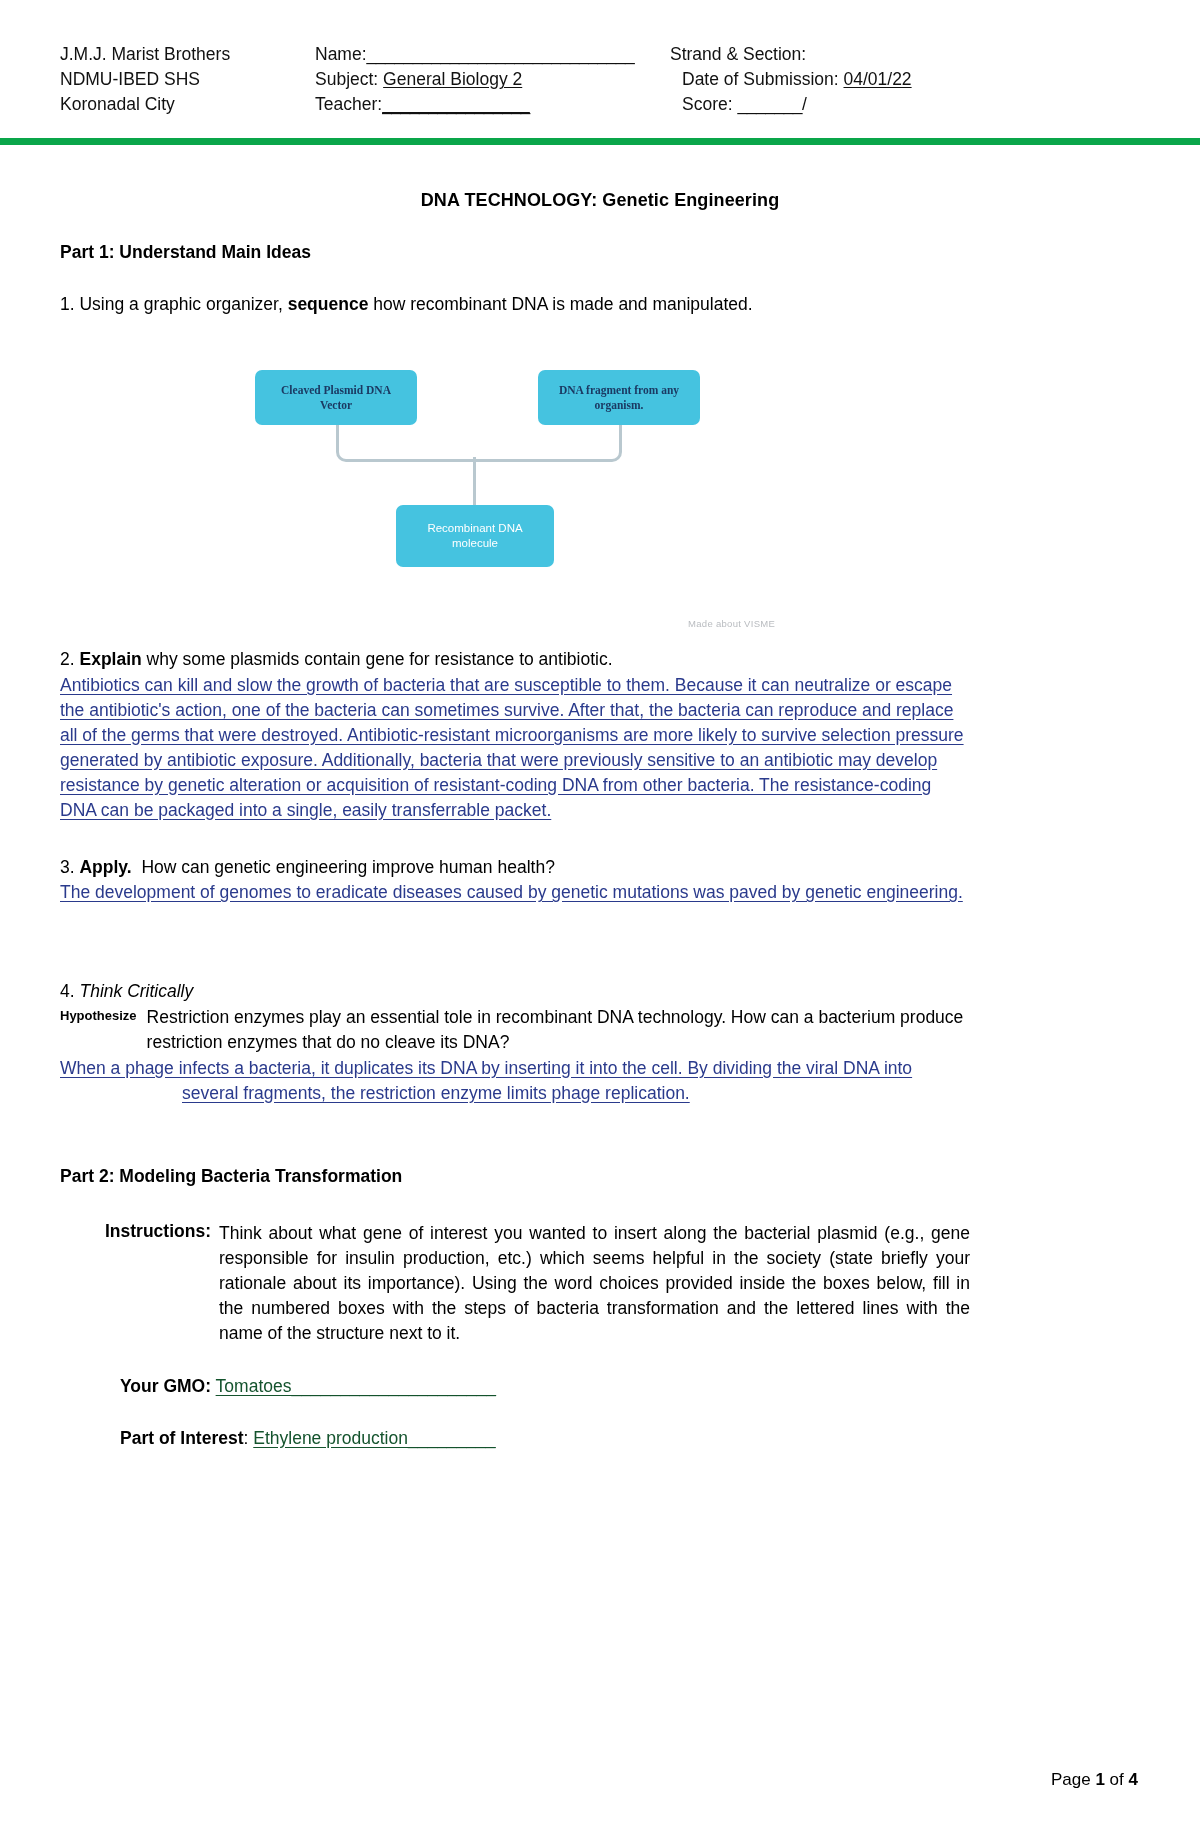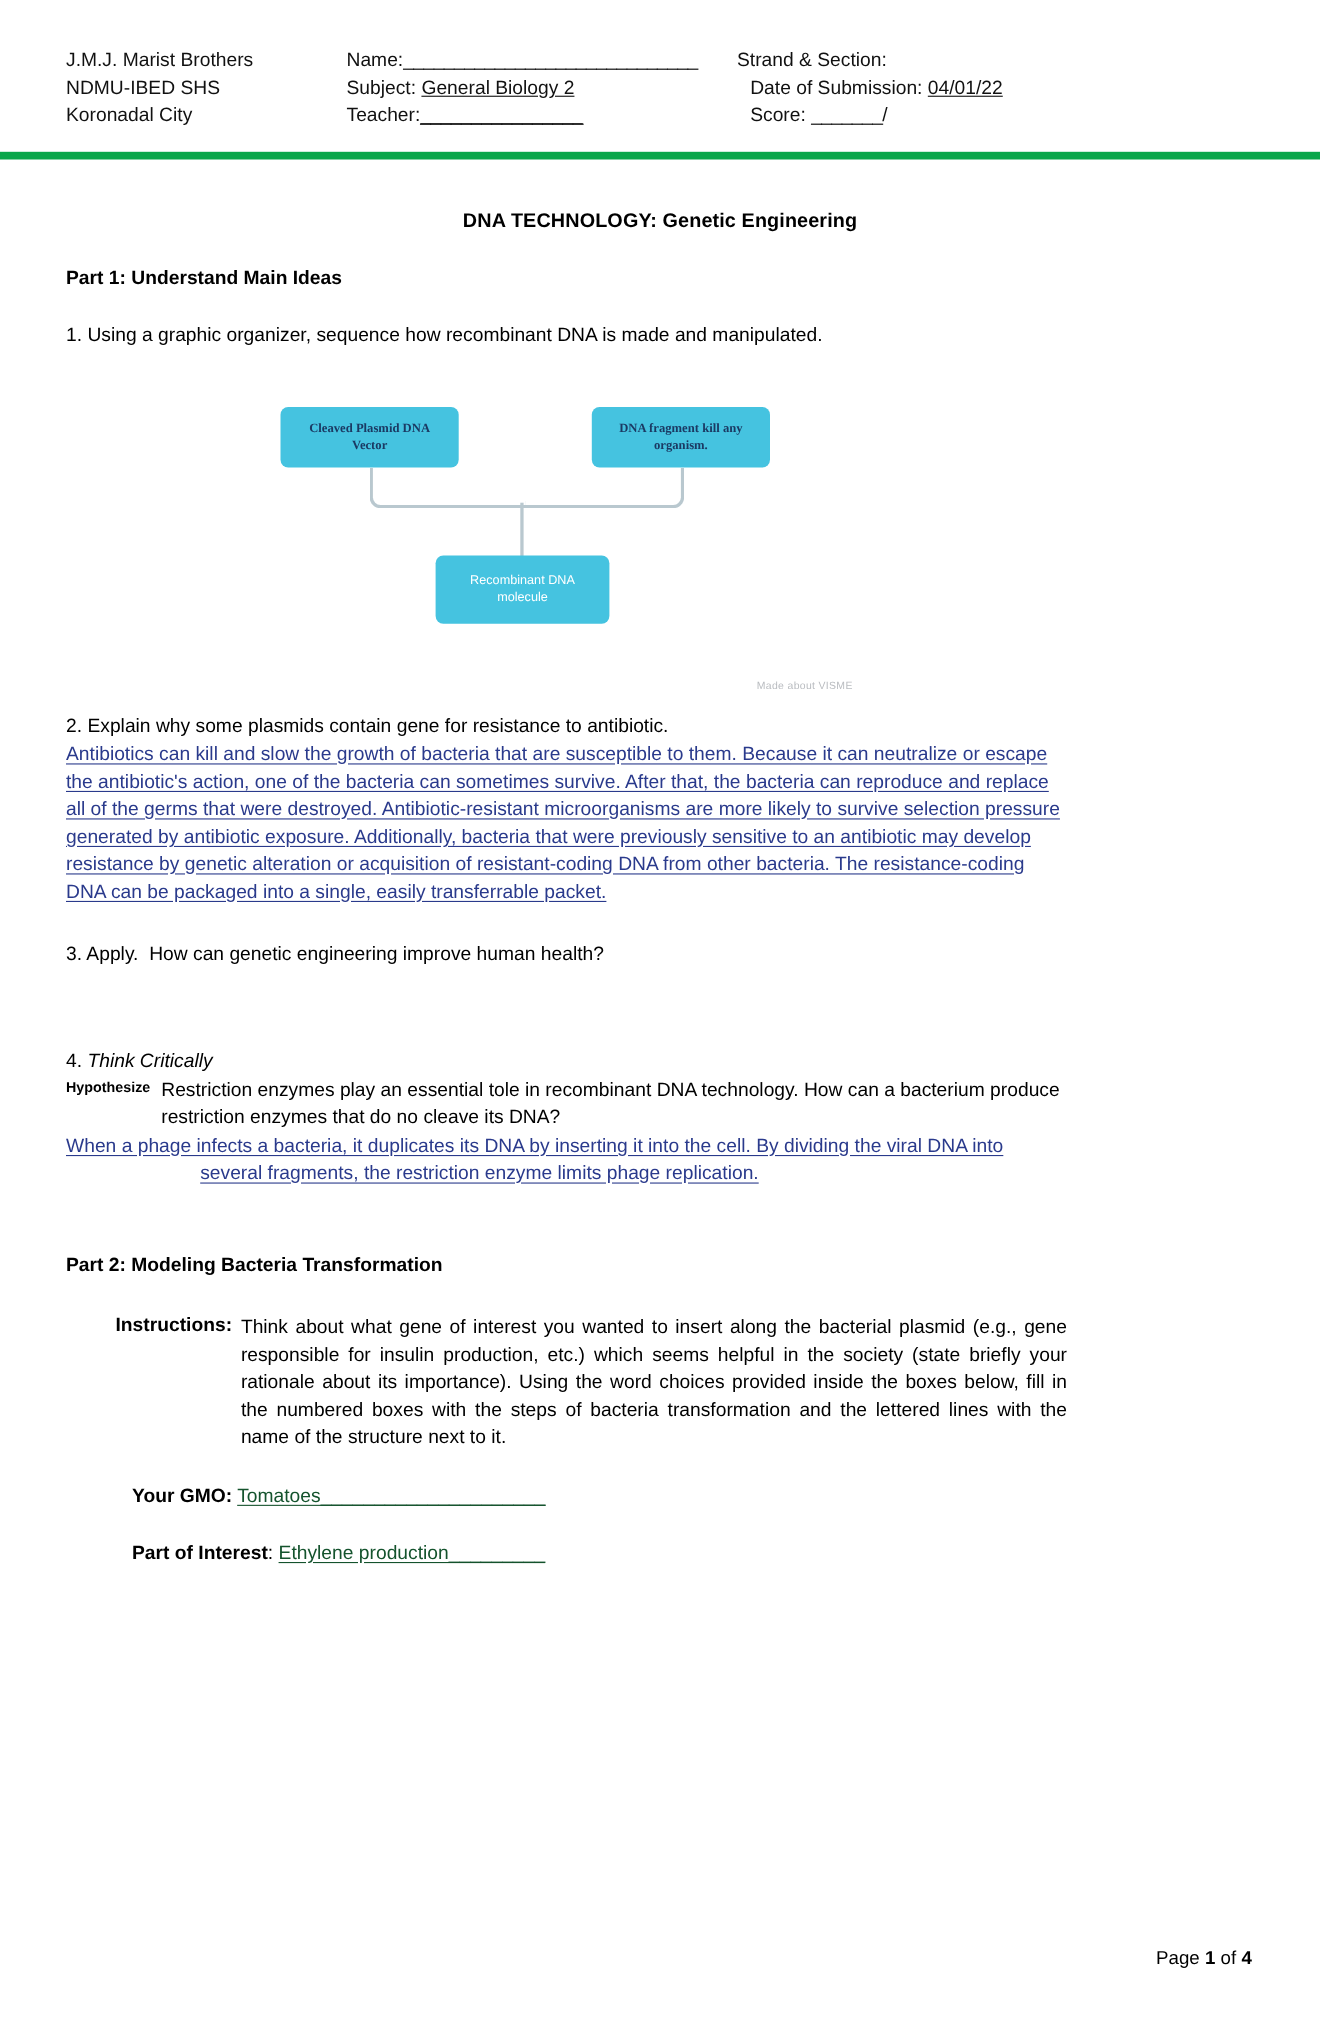--- a/index.html
+++ b/index.html
@@ -81,21 +81,21 @@
   }
   .part-head {
     font-weight: bold;
     font-size: 17.5px;
     margin: 0 0 0 0;
   }
   .q-line {
     margin-top: 30px;
     font-size: 17.5px;
   }
-  .q-line b { font-weight: normal; }
+  .q-line b { font-weight: bold; }
   .q-line i { font-style: italic; }
 
   .answer {
     color: #2a3a8c;
     text-decoration: underline;
     text-underline-offset: 3px;
     line-height: 25px;
     font-size: 17.5px;
     margin-top: 2px;
   }
@@ -276,37 +276,38 @@
       <span>1. Using a graphic organizer,</span>
       <b>sequence</b>
       <span>how recombinant DNA is made and manipulated.</span>
     </div>
 
     <div class="diagram">
       <div class="connector" id="conn-left" style="border-color: rgb(185, 200, 207);"></div>
       <div class="connector" id="conn-right" style="border-color: rgb(185, 200, 207);"></div>
       <div class="connector" id="conn-stem" style="background: rgb(185, 200, 207);"></div>
       <div class="vbox" id="vbox-left" style="background: rgb(69, 195, 224);">Cleaved Plasmid DNA Vector</div>
-      <div class="vbox" id="vbox-right" style="background: rgb(69, 195, 224);">DNA fragment kill any organism.</div>
+      <div class="vbox" id="vbox-right" style="background: rgb(69, 195, 224);">DNA fragment from any organism.</div>
       <div class="vbox" id="vbox-bottom" style="background: rgb(69, 195, 224);">Recombinant DNA molecule</div>
       <div class="visme-mark">Made about VISME</div>
     </div>
 
     <div class="q-line" style="margin-top:12px;">
       <span>2.</span>
       <b>Explain</b>
       <span>why some plasmids contain gene for resistance to antibiotic.</span>
     </div>
     <div class="answer">Antibiotics can kill and slow the growth of bacteria that are susceptible to them. Because it can neutralize or escape the antibiotic's action, one of the bacteria can sometimes survive. After that, the bacteria can reproduce and replace all of the germs that were destroyed. Antibiotic-resistant microorganisms are more likely to survive selection pressure generated by antibiotic exposure. Additionally, bacteria that were previously sensitive to an antibiotic may develop resistance by genetic alteration or acquisition of resistant-coding DNA from other bacteria. The resistance-coding DNA can be packaged into a single, easily transferrable packet.</div>
 
     <div class="q-line" style="margin-top:34px;">
       <span>3.</span>
       <b>Apply.</b>
       &nbsp;<span>How can genetic engineering improve human health?</span>
     </div>
+    <div class="answer">The development of genomes to eradicate diseases caused by genetic mutations was paved by genetic engineering.</div>
 
     <div class="q-line" style="margin-top:76px;">
       <span>4.</span>
       <i>Think Critically</i>
     </div>
     <div class="hyp-block">
       <div class="hyp-label">Hypothesize</div>
       <div class="hyp-text">Restriction enzymes play an essential tole in recombinant DNA technology. How can a bacterium produce restriction enzymes that do no cleave its DNA?</div>
     </div>
     <div class="hyp-answer">

